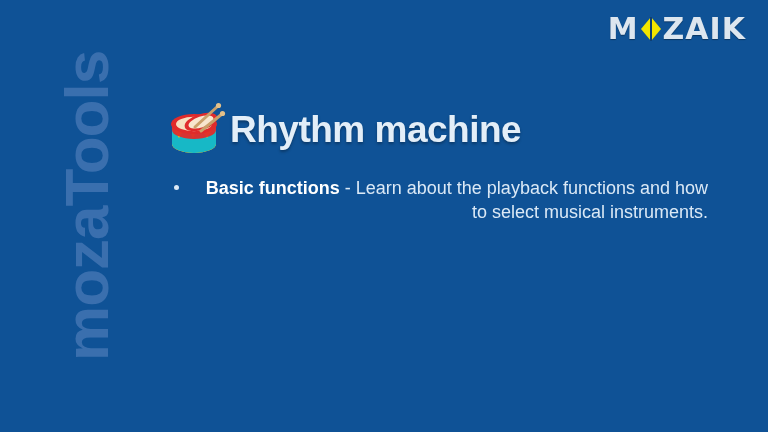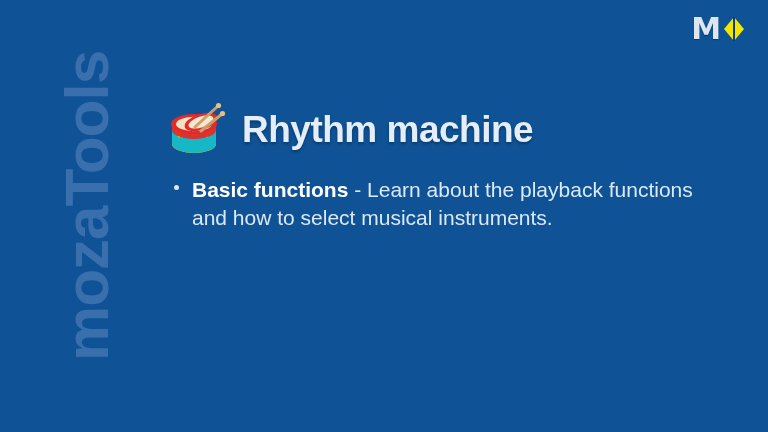--- a/index.html
+++ b/index.html
@@ -67,21 +67,21 @@
   
   .content {
     position: absolute;
     left: 168px;
     top: 96px;
     width: 540px;
   }
   .title-row {
     display: flex;
     align-items: center;
-    gap: 12px;
+    gap: 0;
     height: 66px;
     text-align: center;
   }
   .drum-icon {
     width: 62px;
     height: 58px;
     flex: 0 0 auto;
   }
   .drum-icon svg { display: block; }
   .page-title {
@@ -97,23 +97,24 @@
   
   .bullet-list {
     margin: 14px 0 0 0;
     padding: 0;
     list-style: none;
   }
   .bullet-item {
     position: relative;
     padding-left: 24px;
     margin-bottom: 14px;
-    font-size: 21px;
+    font-size: 18px;
     line-height: 1.35;
     color: #dbe9f6;
+    text-align: right;
   }
   .bullet-dot {
     position: absolute;
     left: 6px;
     top: 9px;
     width: 5px;
     height: 5px;
     border-radius: 50%;
     background: #dbe9f6;
   }
@@ -132,20 +133,21 @@
 </div>
 
 <div class="brand">
   <span class="brand-letters">M</span>
   <span class="brand-diamond">
     <svg width="22" height="26" viewBox="0 0 22 26">
       <polygon points="11,1 21,13 11,25 1,13" fill="#f2e500"></polygon>
       <line x1="11" y1="1" x2="11" y2="25" stroke="#0f3f72" stroke-width="2"></line>
     </svg>
   </span>
+  <span class="brand-letters">ZAIK</span>
 </div>
 
 <div class="content">
 
   <div class="title-row">
     <span class="drum-icon">
       <svg width="62" height="58" viewBox="0 0 62 58">
 
         <ellipse cx="26" cy="44" rx="22" ry="9" fill="#e02b2b"></ellipse>
         <path d="M4 24 L4 44 A22 9 0 0 0 48 44 L48 24 Z" fill="#f5d90a"></path>

